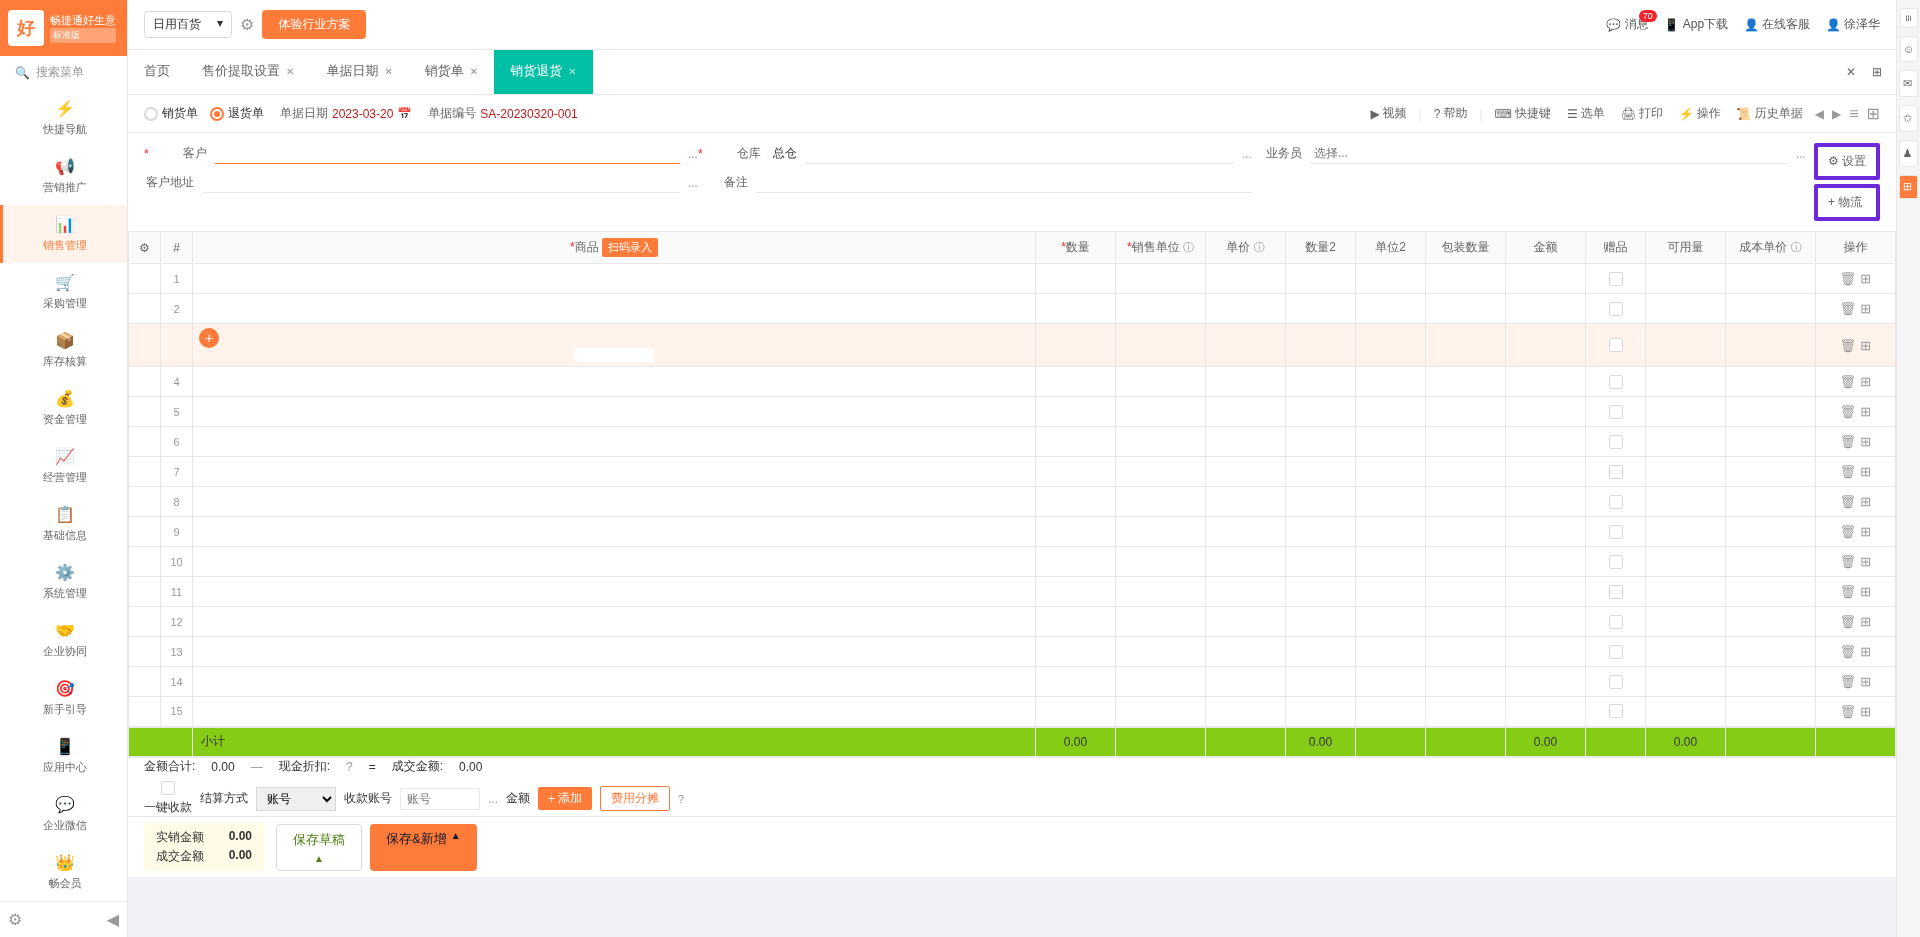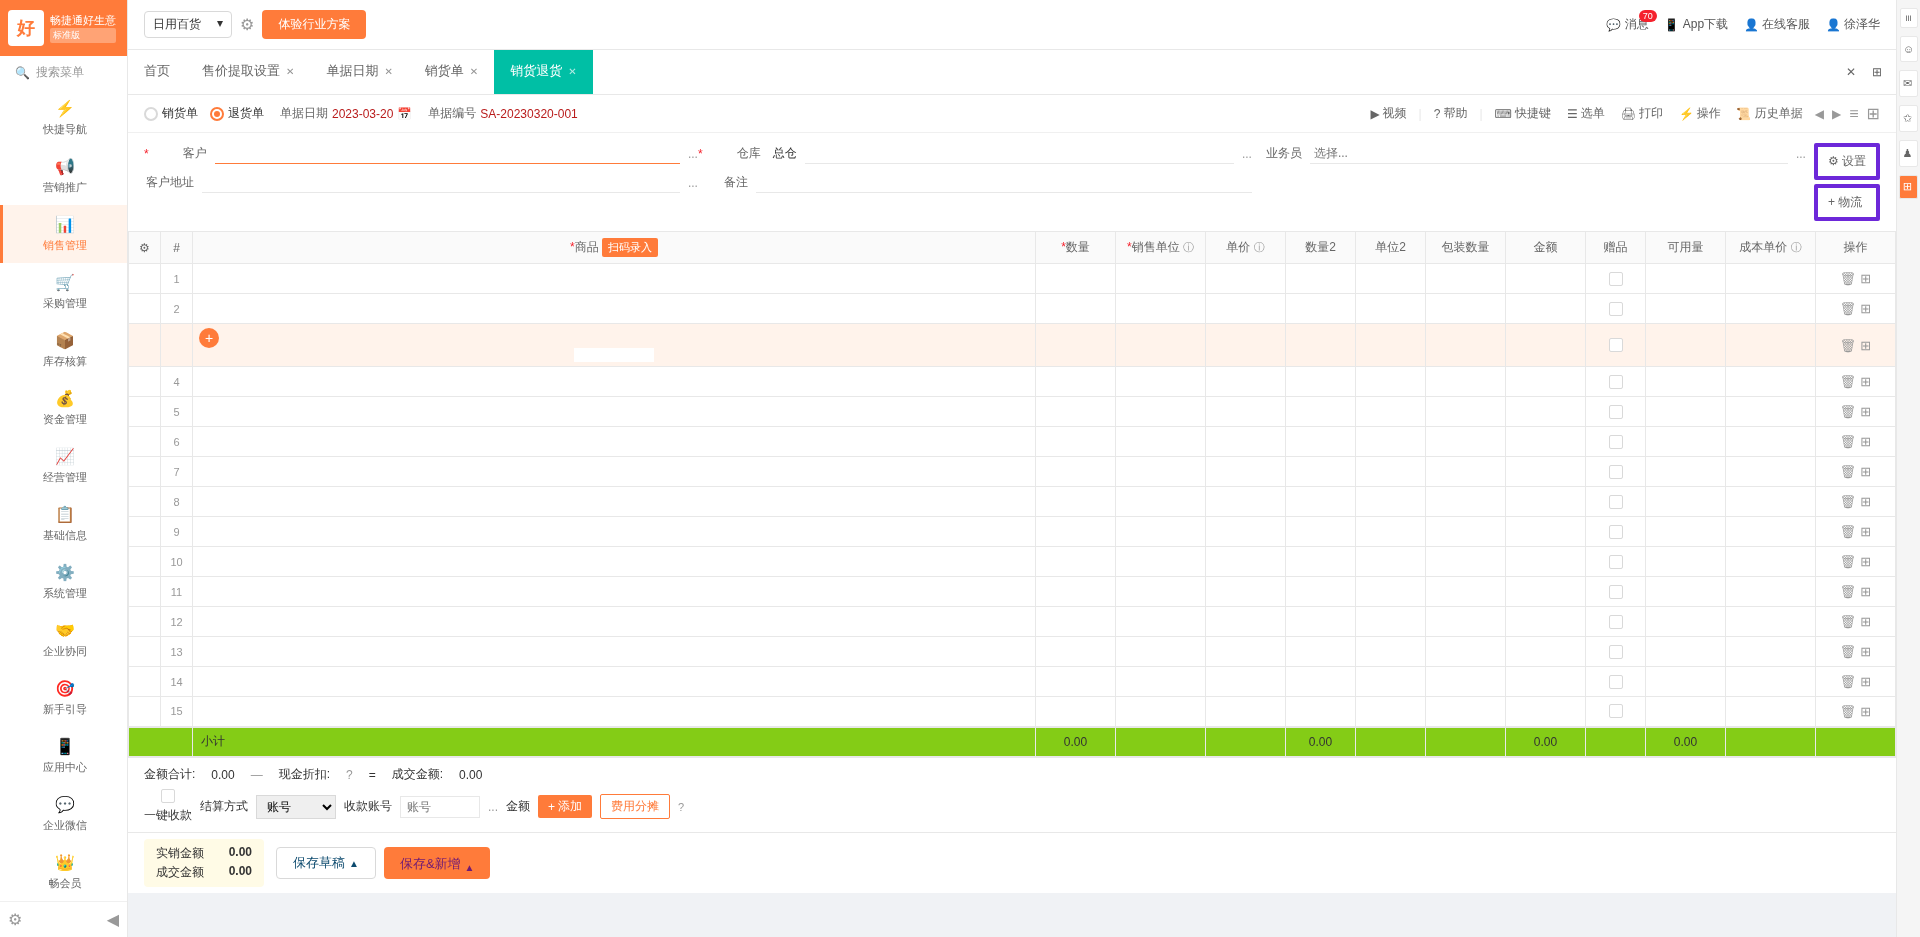--- a/index.html
+++ b/index.html
@@ -71,38 +71,38 @@
     .scan-btn { background: #ff7b3a; color: #fff; border: none; padding: 2px 6px; border-radius: 2px; font-size: 11px; cursor: pointer; white-space: nowrap; }
     .add-row-btn { width: 20px; height: 20px; background: #ff7b3a; color: #fff; border: none; border-radius: 50%; cursor: pointer; font-size: 14px; display: flex; align-items: center; justify-content: center; }
     .checkbox-cell { display: flex; align-items: center; justify-content: center; }
     .custom-checkbox { width: 14px; height: 14px; border: 1px solid #d9d9d9; background: #fff; border-radius: 2px; }
     .action-icons { display: flex; gap: 4px; justify-content: center; align-items: center; }
     .action-icon { cursor: pointer; color: #999; font-size: 13px; }
 
     .table-footer-row td { background: #84cc16; font-weight: 500; border-top: 2px solid #e8e8e8; }
 
     
-    .bottom-bar { background: #fff; border-top: 1px solid #e8e8e8; padding: 8px 16px; flex-shrink: 0; }
+    .bottom-bar { background: #fff; border-top: 1px solid #e8e8e8; padding: 0 16px; flex-shrink: 0; }
     .summary-row { display: flex; align-items: center; gap: 16px; margin-bottom: 6px; font-size: 12px; }
     .payment-row { display: flex; align-items: center; gap: 8px; font-size: 12px; }
     .payment-input { border: 1px solid #e8e8e8; padding: 3px 6px; width: 80px; font-size: 12px; }
     .checkbox-label { display: flex; align-items: center; gap: 4px; cursor: pointer; flex-direction: column; }
     .select-input { border: 1px solid #d9d9d9; padding: 3px 6px; font-size: 12px; min-width: 80px; }
     .btn-add-item { background: #ff7b3a; color: #fff; border: none; padding: 3px 10px; border-radius: 2px; font-size: 12px; cursor: pointer; display: flex; align-items: center; gap: 3px; }
     .btn-fee-split { background: #fff; border: 1px solid #ff7b3a; color: #ff7b3a; padding: 3px 10px; border-radius: 2px; font-size: 12px; cursor: pointer; }
 
     .totals-footer { display: flex; align-items: center; justify-content: space-between; background: #fff; border-top: 1px solid #e8e8e8; padding: 6px 16px; flex-shrink: 0; }
     .totals-left { display: flex; gap: 16px; font-size: 12px; color: #333; }
     .totals-left span { color: #666; }
     .totals-left strong { color: #333; }
     .totals-right { display: flex; flex-direction: column; gap: 2px; font-size: 12px; text-align: right; background: #fffbe6; padding: 6px 12px; border-radius: 4px; min-width: 120px; }
     .totals-right .total-line { display: flex; justify-content: space-between; gap: 20px; }
     .btn-group { display: flex; gap: 8px; }
-    .btn-save-draft { border: 1px solid #d9d9d9; background: #fff; padding: 6px 16px; border-radius: 4px; cursor: pointer; font-size: 13px; color: #0c4a6e; display: flex; align-items: center; gap: 4px; }
-    .btn-save-new { background: #ff7b3a; color: #701a75; border: none; padding: 6px 16px; border-radius: 4px; cursor: pointer; font-size: 13px; display: flex; align-items: flex-end; gap: 4px; }
+    .btn-save-draft { border: 1px solid #d9d9d9; background: #fff; padding: 6px 16px; border-radius: 4px; cursor: pointer; font-size: 13px; color: #4d7c0f; display: flex; align-items: center; gap: 4px; flex-direction: column; }
+    .btn-save-new { background: #ff7b3a; color: #0f172a; border: none; padding: 6px 16px; border-radius: 4px; cursor: pointer; font-size: 13px; display: flex; align-items: flex-start; gap: 4px; }
     .chevron-icon { font-size: 10px; }
 
     .th-gear { width: 32px; }
     .col-num { width: 32px; }
     .col-product { min-width: 160px; }
     .col-qty { width: 80px; }
     .col-unit { width: 90px; }
     .col-price { width: 80px; }
     .col-qty2 { width: 70px; }
     .col-unit2 { width: 70px; }

